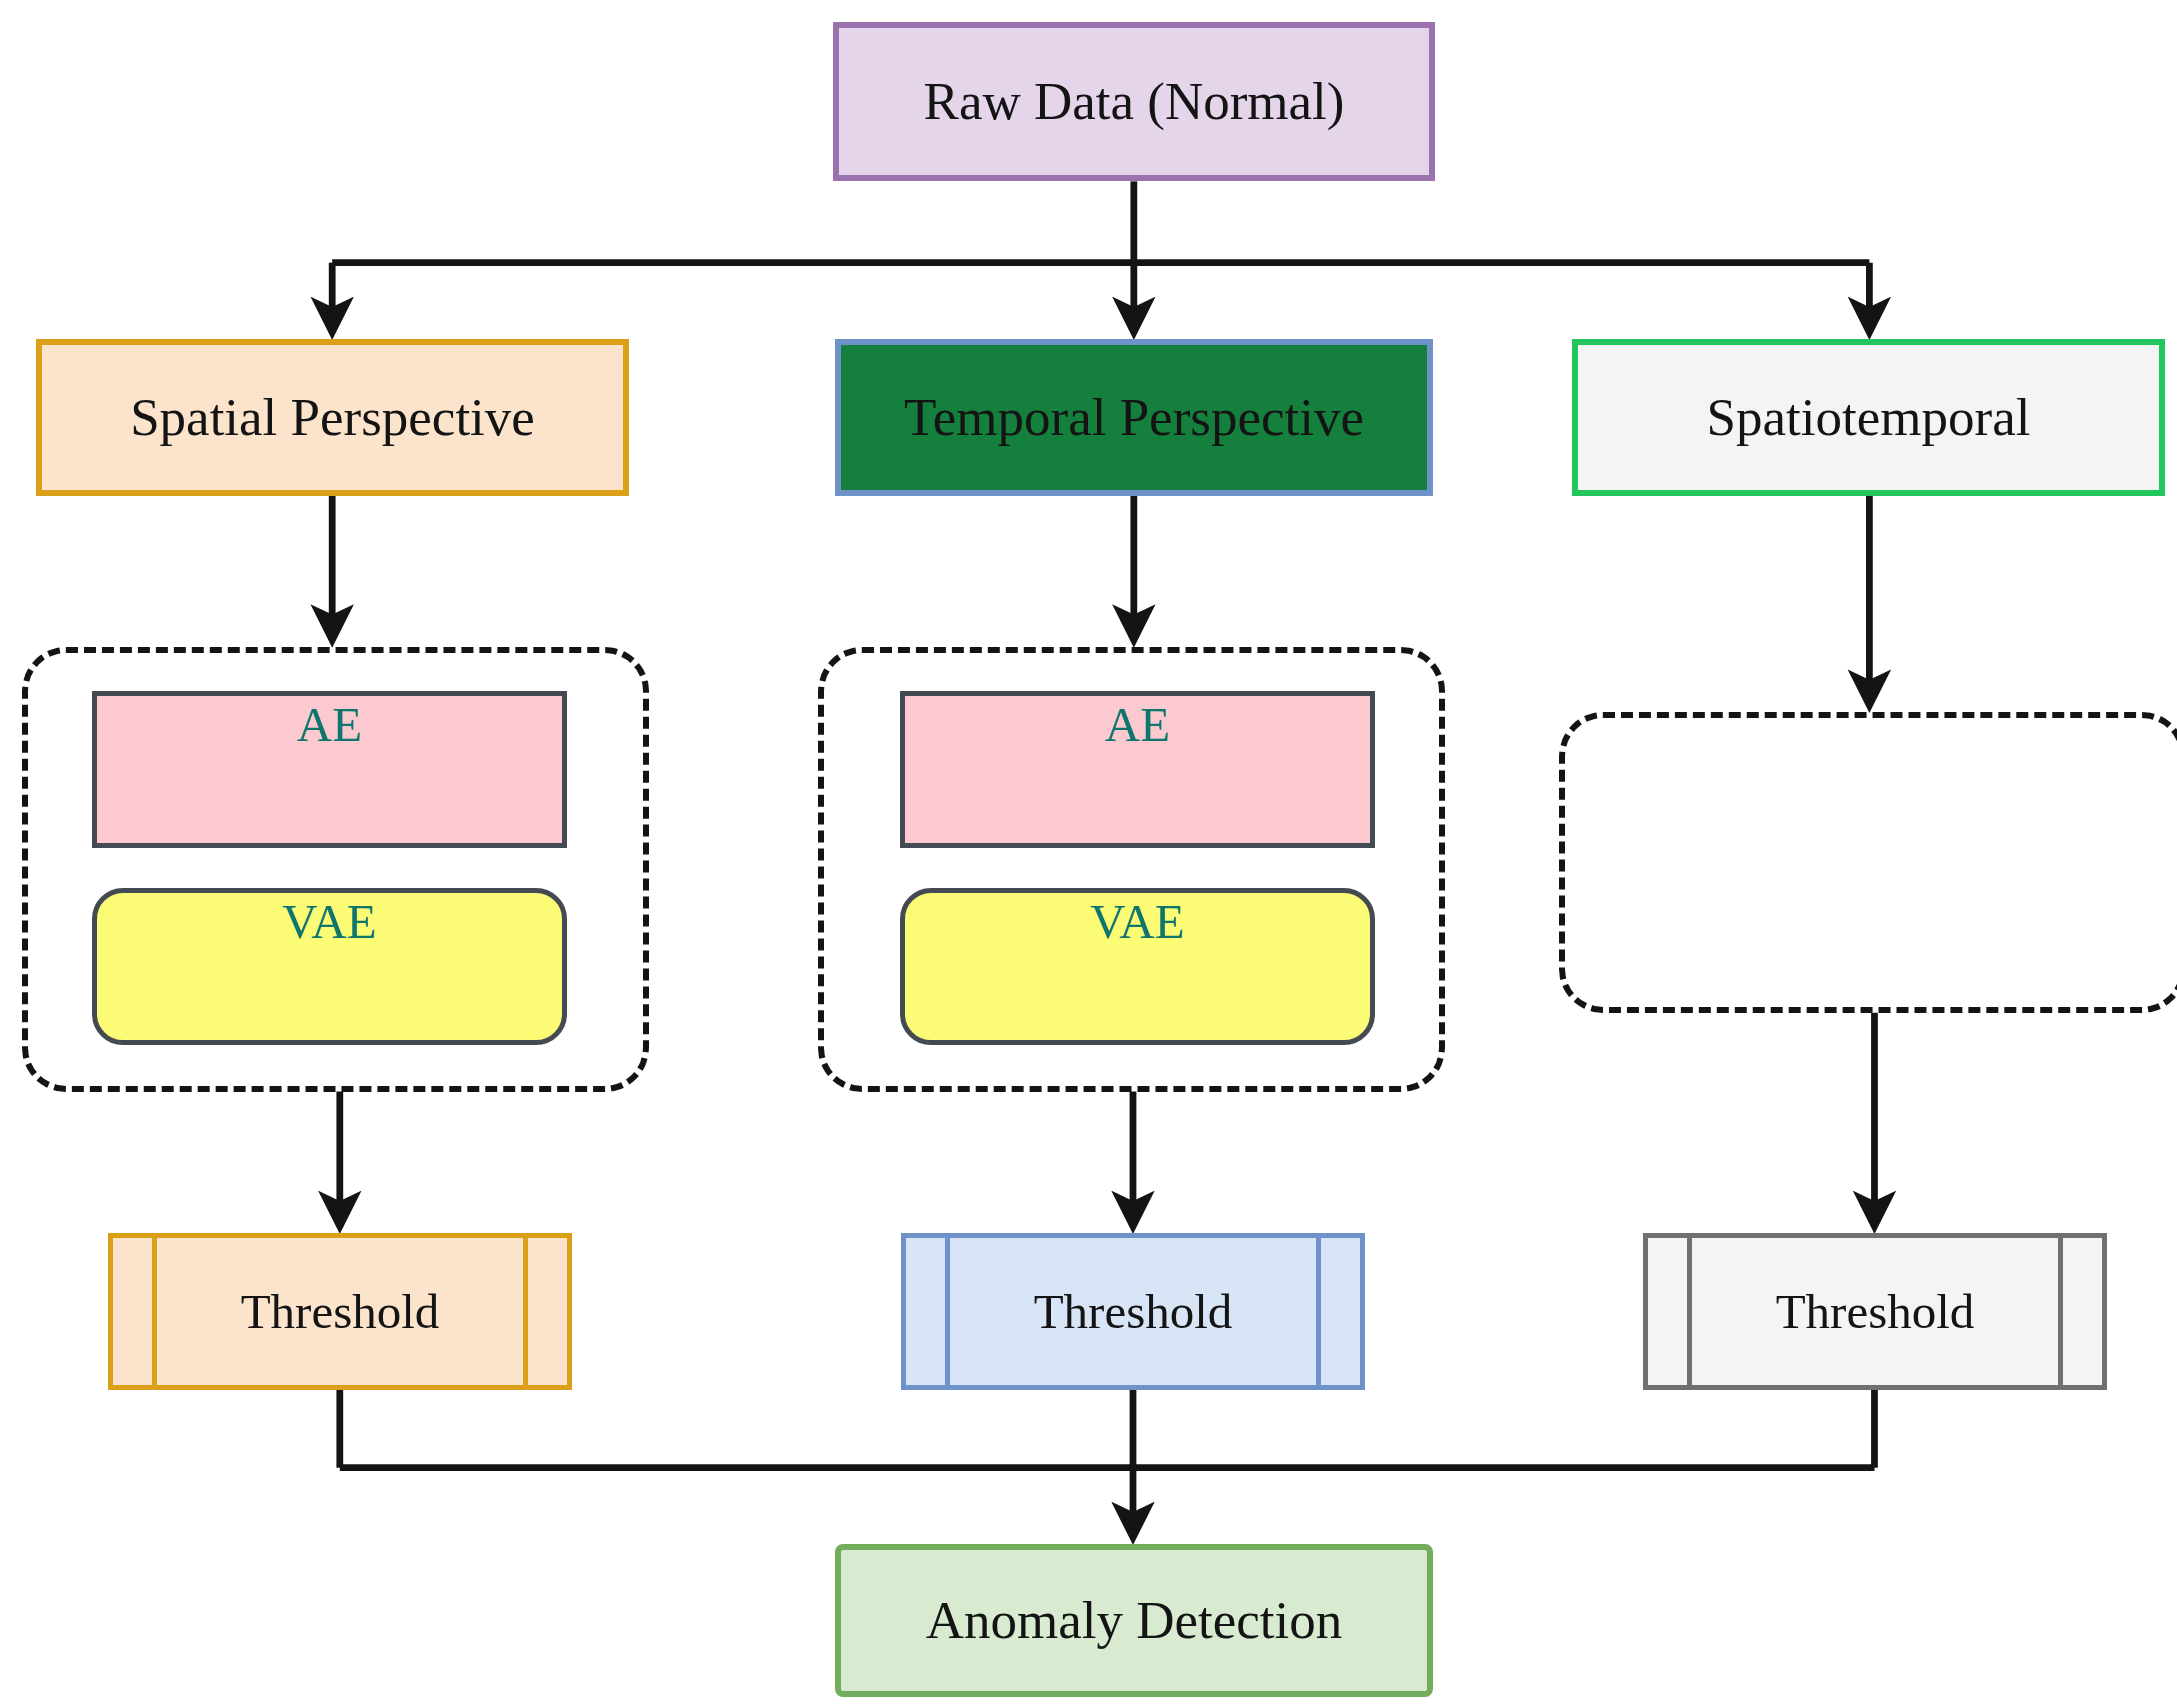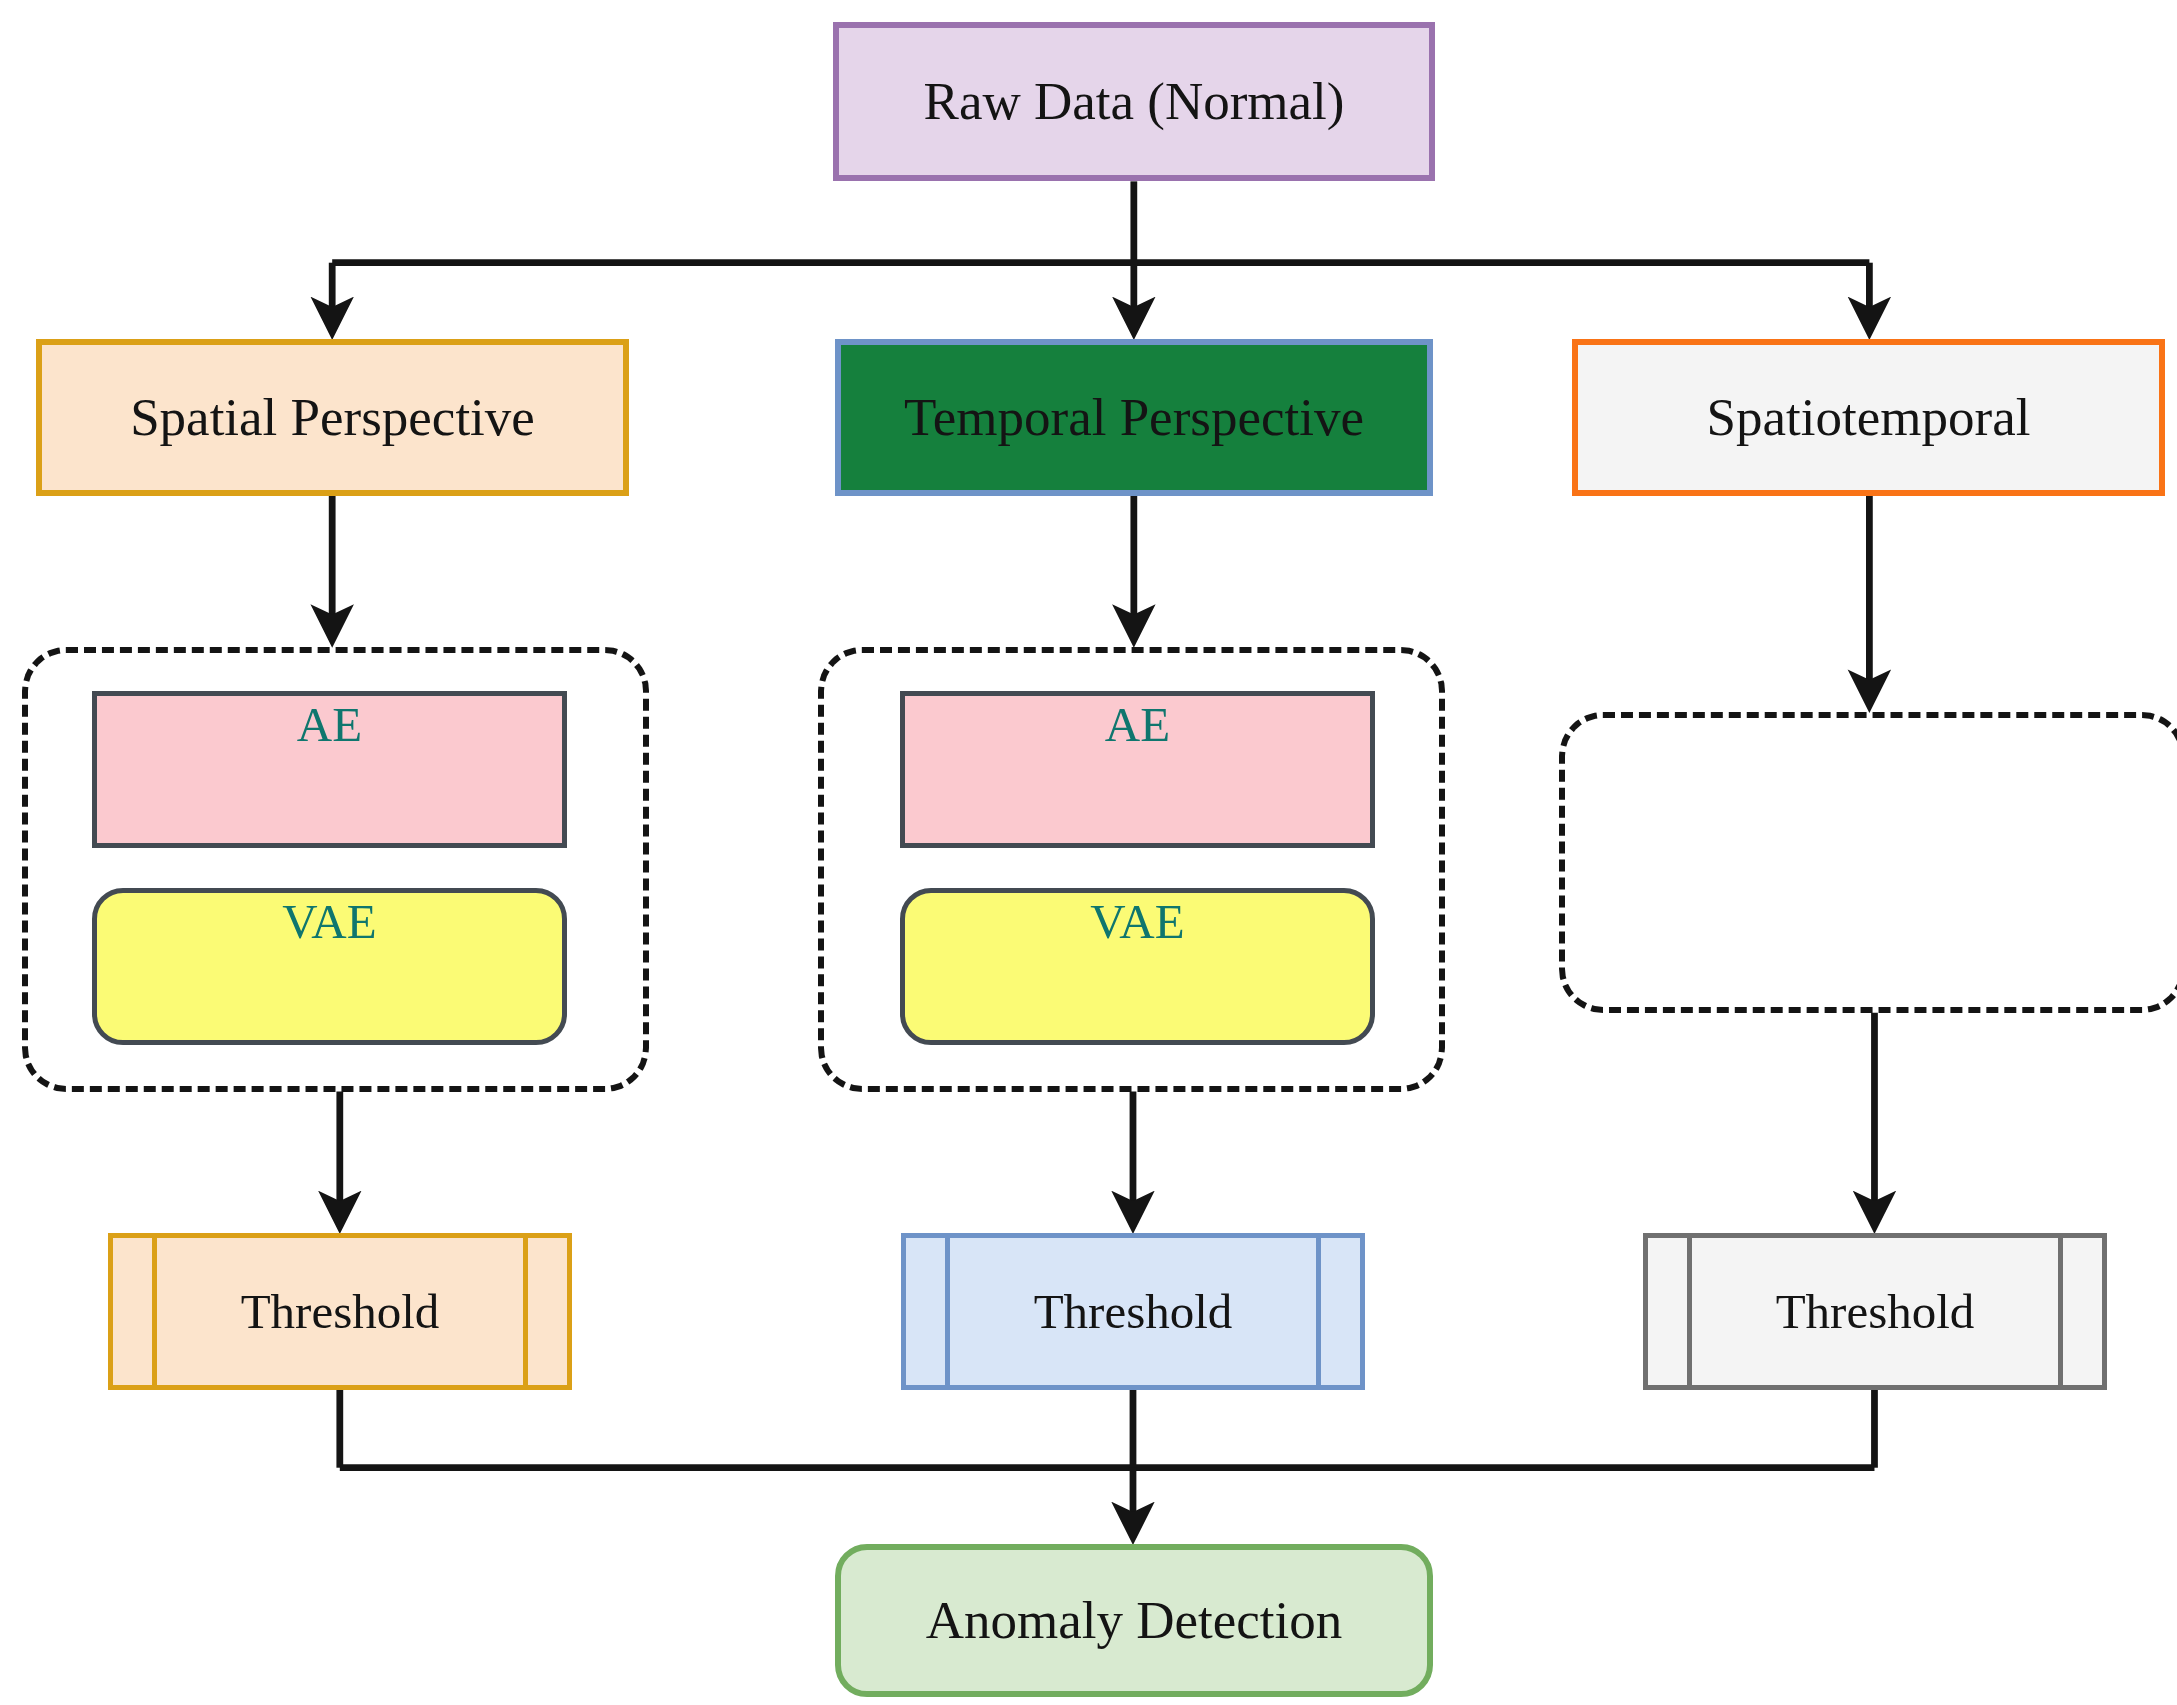--- a/index.html
+++ b/index.html
@@ -58,21 +58,21 @@
     left: 835px; top: 339px;
     width: 598px; height: 157px;
     background: #15803d;
     border: 6px solid #6e93c8;
     font-size: 53px;
   }
   .n-spatiotemporal {
     left: 1572px; top: 339px;
     width: 593px; height: 157px;
     background: #f4f4f4;
-    border: 6px solid #f97316;
+    border: 6px solid #22c55e;
     font-size: 53px;
     flex-direction: column;
     align-items: center;
   }
 
   
   .group-dashed {
     position: absolute;
     box-sizing: border-box;
     border: 6.8px dashed #141414;
@@ -146,21 +146,21 @@
     border: 5.1px solid #707070;
   }
   .t-spatiotemp .bar { border-left: 5.1px solid #707070; }
 
   
   .n-anomaly {
     left: 835px; top: 1544px;
     width: 598px; height: 153px;
     background: #d8ead0;
     border: 6px solid #72ad5e;
-    border-radius: 32px;
+    border-radius: 8px;
     font-size: 53px;
     justify-content: center;
   }
 </style>
 </head>
 <body>
 
 <div id="canvas">
 
   <svg id="edges" viewBox="0 0 2569 2012" width="2177" height="1705" xmlns="http://www.w3.org/2000/svg">

